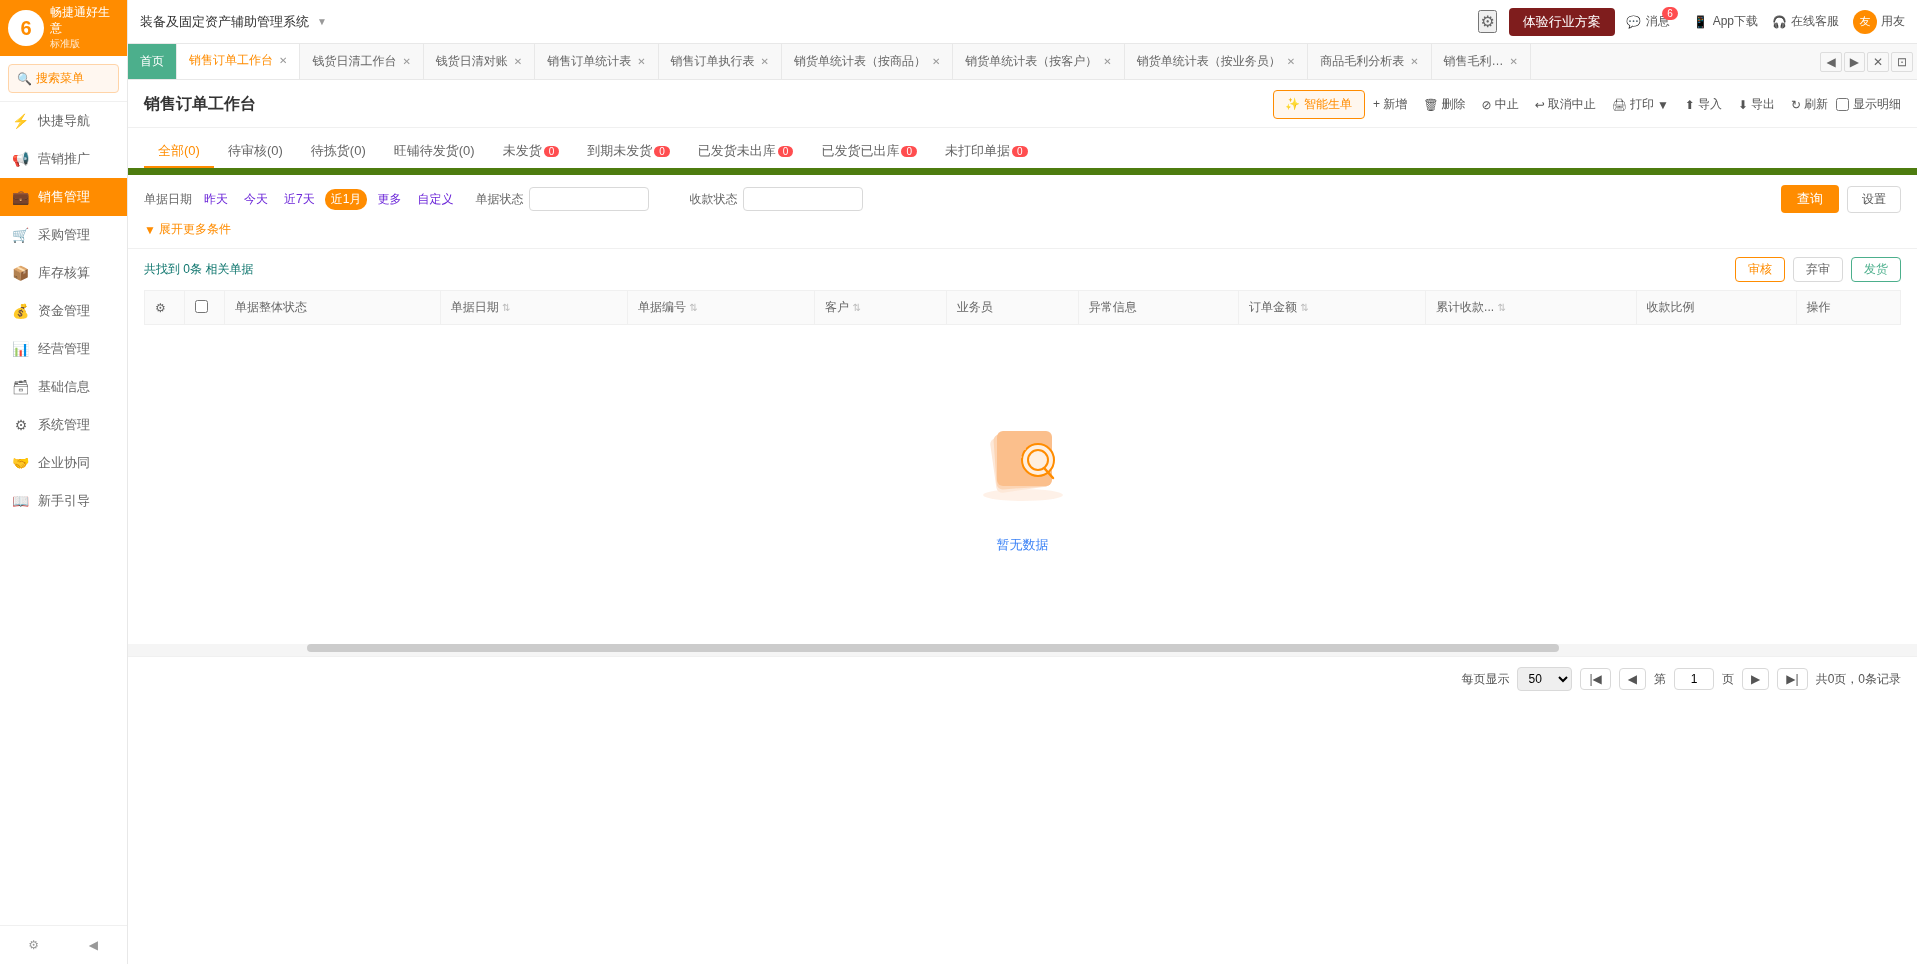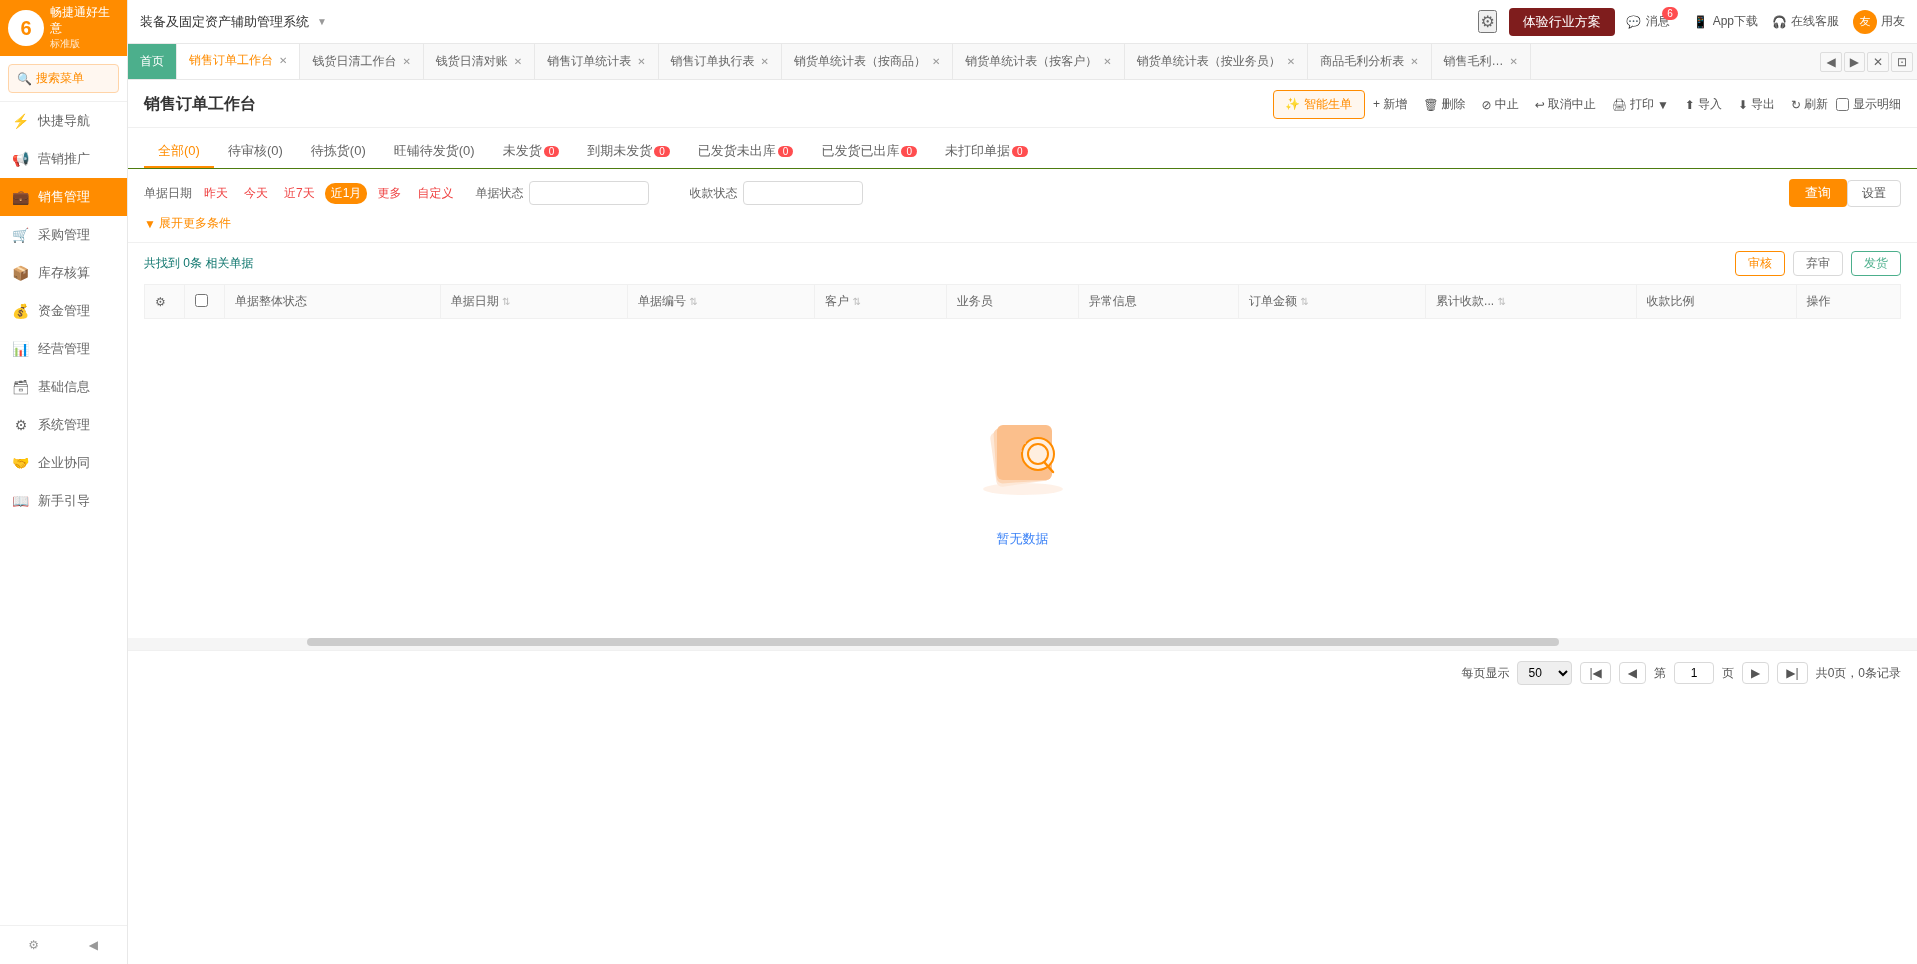--- a/index.html
+++ b/index.html
@@ -50,37 +50,37 @@
 
     
     .page-header { padding: 10px 16px 8px; display: flex; align-items: center; justify-content: space-between; border-bottom: 1px solid #f0f0f0; }
     .page-title { font-size: 16px; font-weight: 600; color: #333; }
     .page-actions { display: flex; align-items: center; gap: 0; }
     .btn-smart { background: #fff7ee; border: 1px solid #ff8c00; color: #ff8c00; border-radius: 4px; padding: 5px 12px; font-size: 12px; cursor: pointer; display: flex; align-items: center; gap: 4px; }
     .btn-action { background: none; border: none; color: #555; font-size: 12px; cursor: pointer; display: flex; align-items: center; gap: 3px; padding: 4px 8px; }
     .checkbox-label { display: flex; align-items: center; gap: 4px; font-size: 12px; color: #555; cursor: pointer; }
 
     
-    .subtabs { padding: 8px 16px 0; display: flex; gap: 0; border-bottom: 1px solid #4d7c0f; }
+    .subtabs { padding: 8px 16px 0; display: flex; gap: 0; border-bottom: 7px solid #4d7c0f; }
     .subtab { padding: 6px 14px; cursor: pointer; color: #666; font-size: 13px; border-bottom: 2px solid transparent; white-space: nowrap; }
     .subtab.active { color: #ff8c00; border-bottom: 2px solid #ff8c00; }
     .subtab .count-badge { display: inline-block; background: #ff4d4f; color: #fff; border-radius: 10px; font-size: 10px; padding: 0 5px; margin-left: 2px; }
 
     
     .filter-area { padding: 10px 16px; background: #fff; border-bottom: 1px solid #f0f0f0; }
     .filter-row { display: flex; align-items: center; gap: 16px; flex-wrap: wrap; }
     .filter-item { display: flex; align-items: center; gap: 6px; }
     .filter-label { color: #666; font-size: 12px; white-space: nowrap; }
     .filter-date-range { display: flex; align-items: center; gap: 4px; font-size: 12px; color: #333; }
-    .date-option { padding: 2px 6px; cursor: pointer; color: #ef4444; font-size: 12px; border-radius: 2px; }
+    .date-option { padding: 2px 6px; cursor: pointer; color: #6d28d9; font-size: 12px; border-radius: 2px; }
     .date-option.active { background: #ff8c00; color: #fff; border-radius: 10px; }
     .date-input { font-size: 12px; color: #333; border: 1px solid #d9d9d9; border-radius: 4px; padding: 3px 8px; }
     .filter-select { border: 1px solid #d9d9d9; border-radius: 4px; padding: 4px 24px 4px 8px; font-size: 12px; color: #333; background: #fff; appearance: none; cursor: pointer; min-width: 120px; }
     .expand-btn { color: #ff8c00; font-size: 12px; cursor: pointer; display: flex; align-items: center; gap: 3px; }
-    .filter-right { margin-left: auto; display: flex; align-items: center; }
+    .filter-right { margin-left: auto; display: flex; gap: 8px; align-items: center; }
     .btn-query { background: #ff8c00; color: #fff; border: none; border-radius: 4px; padding: 5px 16px; font-size: 13px; cursor: pointer; }
     .btn-set { background: none; border: 1px solid #d9d9d9; border-radius: 4px; padding: 4px 14px; font-size: 12px; color: #555; cursor: pointer; }
 
     
     .table-area { padding: 8px 16px; }
     .table-meta { display: flex; align-items: center; justify-content: space-between; margin-bottom: 8px; }
     .table-meta-left { color: #666; font-size: 12px; }
     .table-meta-left span { color: #0f766e; }
     .table-meta-right { display: flex; gap: 8px; }
     .table-btn { border: 1px solid #d9d9d9; border-radius: 4px; padding: 3px 12px; font-size: 12px; cursor: pointer; background: #fff; color: #555; }

